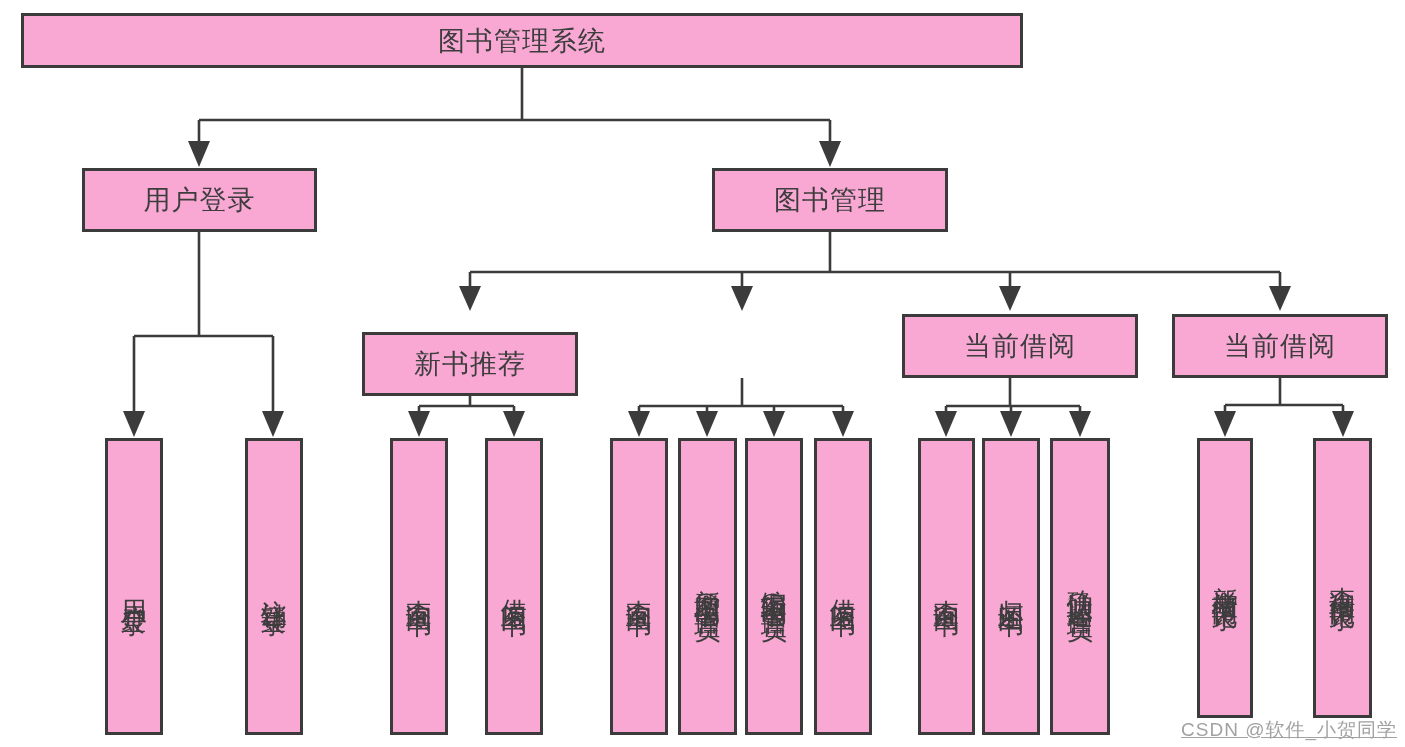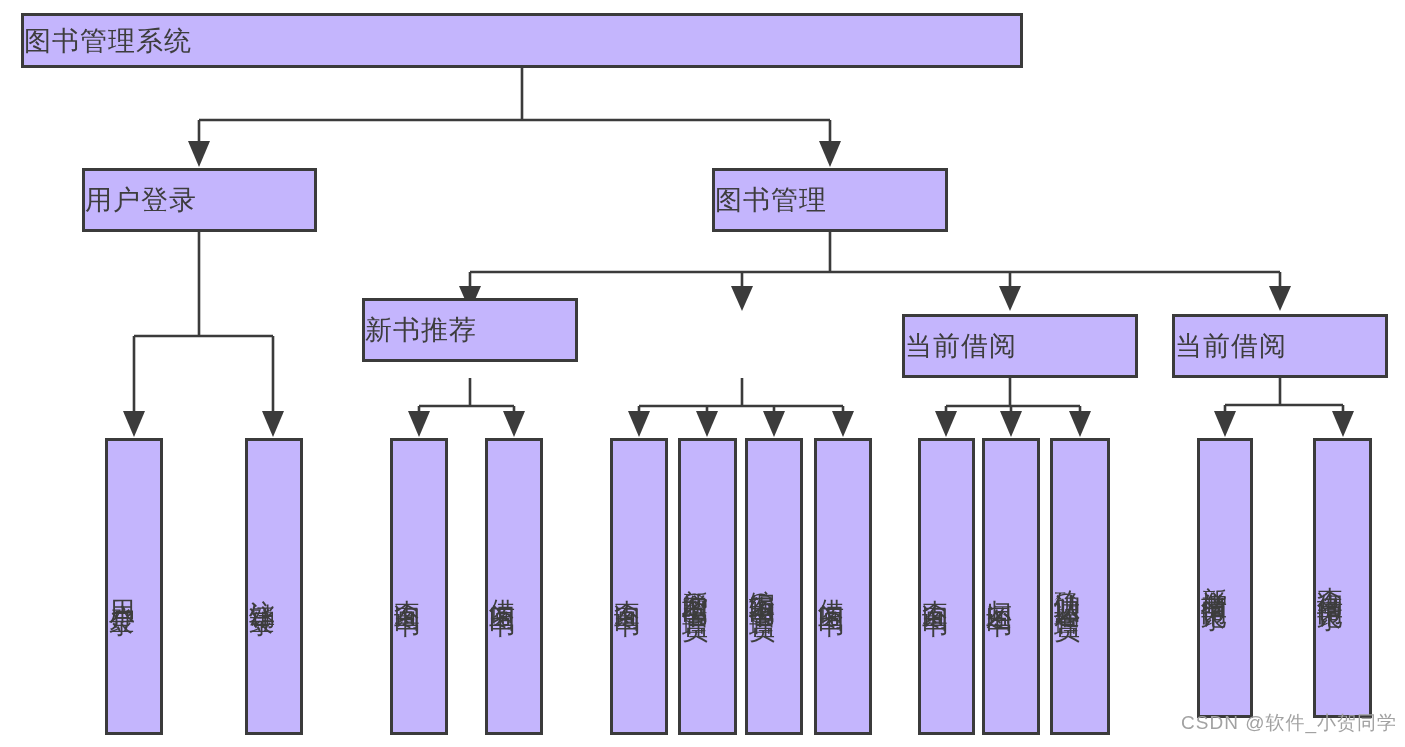--- a/index.html
+++ b/index.html
@@ -12,47 +12,49 @@
     overflow: hidden;
   }
   svg.wires {
     position: absolute;
     left: 0; top: 0;
     pointer-events: none;
   }
   .node {
     position: absolute;
     box-sizing: border-box;
-    background: #c4b5fd;
+    background: #f9a8d4;
     border: 3px solid #3b3b3b;
     display: flex;
     align-items: center;
+    justify-content: center;
     color: #3d3d3d;
   }
   .hlabel {
     font-size: 27px;
     letter-spacing: 1px;
     white-space: nowrap;
   }
   .root .hlabel { font-size: 27px; }
   .vtext {
     writing-mode: vertical-rl;
     text-orientation: mixed;
     font-size: 26px;
     letter-spacing: 4px;
     line-height: 1.1;
   }
   .watermark {
     position: absolute;
     right: 8px;
-    bottom: 11px;
+    bottom: 4px;
     font-size: 19px;
     color: #a2a2a2;
     letter-spacing: 1px;
     white-space: nowrap;
+    text-decoration: underline;
   }
 </style>
 </head>
 <body>
 
 <div class="canvas">
 
   <svg class="wires" width="1405" height="747" viewBox="0 0 1405 747">
     <g stroke="#3b3b3b" stroke-width="2.6" fill="none">
 
@@ -97,21 +99,21 @@
     <span class="hlabel">图书管理系统</span>
   </div>
 
   <div class="node" style="left:82px;top:168px;width:235px;height:64px">
     <span class="hlabel">用户登录</span>
   </div>
   <div class="node" style="left:712px;top:168px;width:236px;height:64px">
     <span class="hlabel">图书管理</span>
   </div>
 
-  <div class="node" style="left:362px;top:298px;width:216px;height:64px">
+  <div class="node" style="left:362px;top:332px;width:216px;height:64px">
     <span class="hlabel">新书推荐</span>
   </div>
   <div class="node" style="left:902px;top:314px;width:236px;height:64px">
     <span class="hlabel">当前借阅</span>
   </div>
   <div class="node" style="left:1172px;top:314px;width:216px;height:64px">
     <span class="hlabel">当前借阅</span>
   </div>
 
   <div class="node" style="left:105px;top:438px;width:58px;height:297px">

